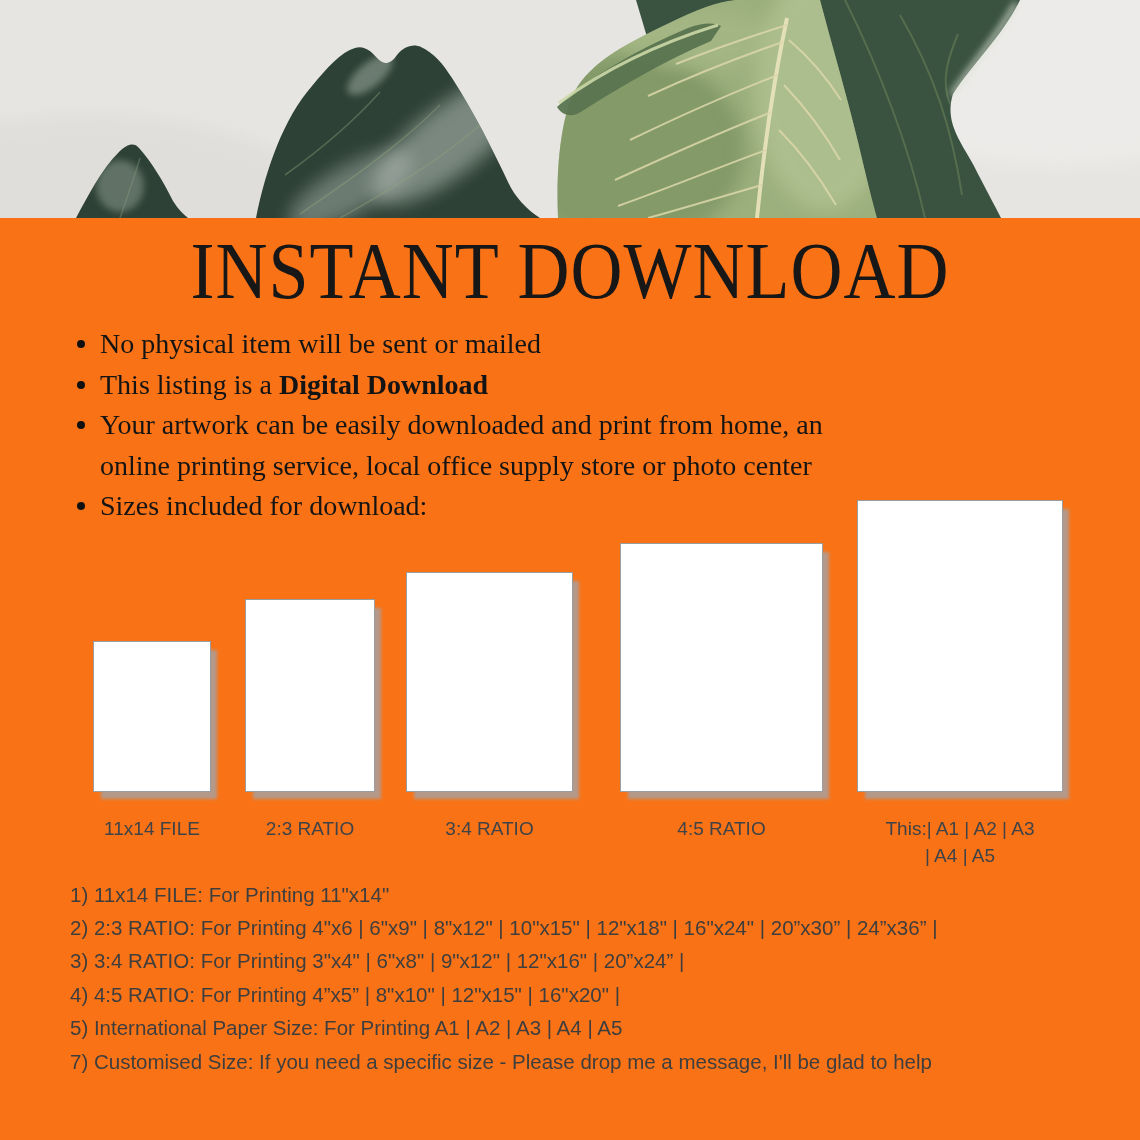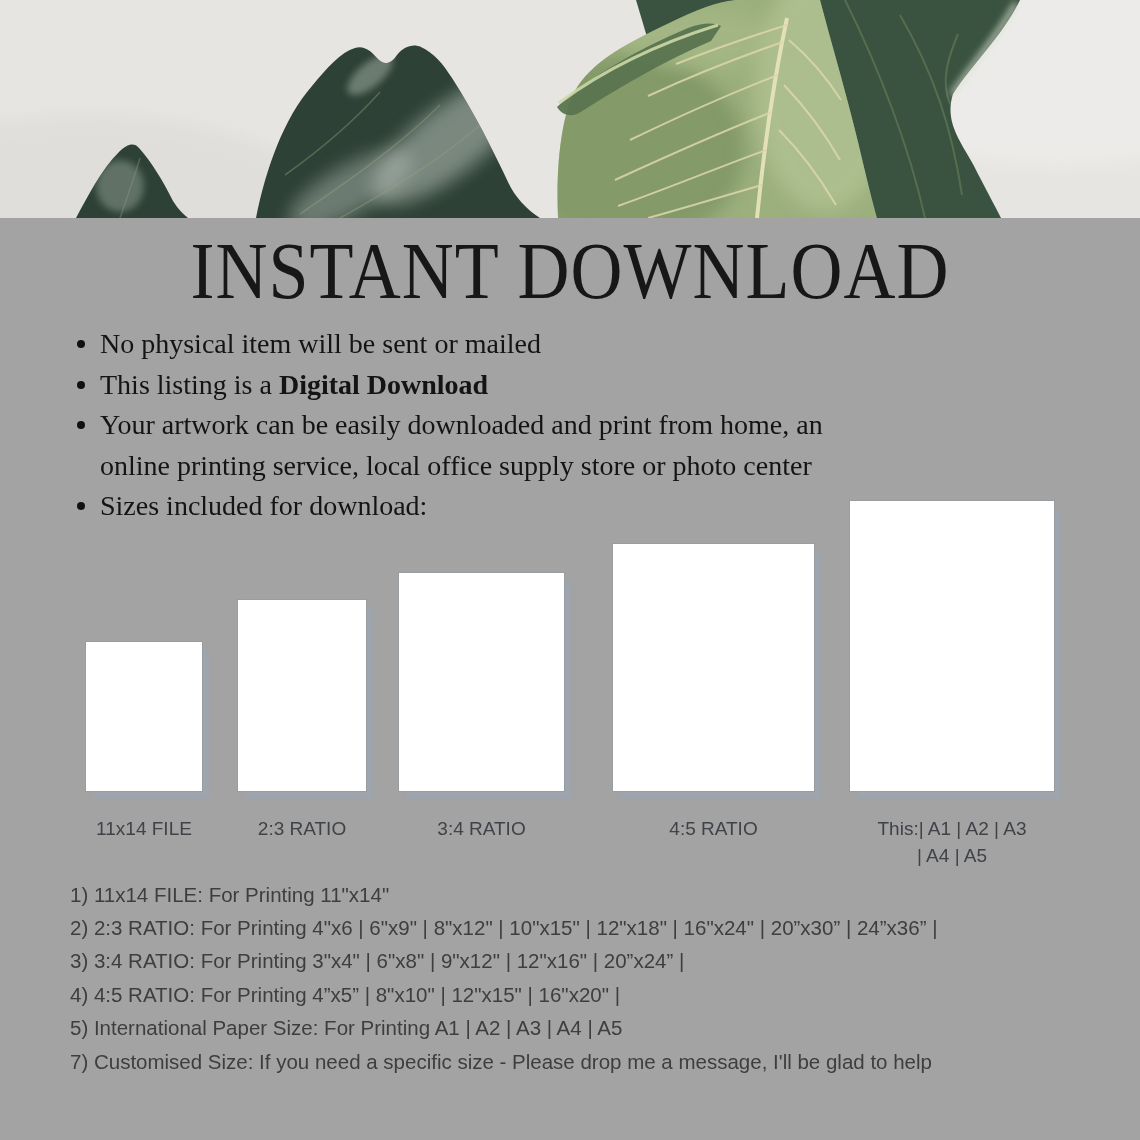--- a/index.html
+++ b/index.html
@@ -1,17 +1,17 @@
 <!DOCTYPE html>
 <html><head>
 <meta charset="utf-8">
 <style>
   * { margin:0; padding:0; box-sizing:border-box; }
   html,body { width:1140px; height:1140px; background:#ffffff; overflow:hidden; }
-  .page { width:1140px; height:1140px; background:#a3a3a3; position:relative; font-family:"Liberation Sans", sans-serif; }
+  .page { width:1140px; height:1140px; background:#f97316; position:relative; font-family:"Liberation Sans", sans-serif; }
 
   
   .photo { width:1140px; height:218px; display:block; }
 
   
   .title {
     margin-top:10px; height:86px; line-height:86px;
     text-align:center; font-family:"Liberation Serif", serif;
     font-weight:400; font-size:72px; color:#171717;
     transform:scaleY(1.13); transform-origin:center;
@@ -19,21 +19,21 @@
   }
 
   
   .bullets { margin:10px 0 0 75px; font-family:"Liberation Serif", serif; font-size:28px; color:#141414; }
   .bullet { display:flex; line-height:40.5px; white-space:nowrap; }
   .dot { flex:none; width:8px; height:8px; border-radius:50%; background:#111; margin:16px 15px 0 2px; }
   .b-bold { font-weight:700; }
   .b-lines span { display:block; }
 
   
-  .sizes { position:relative; margin-top:-27px; }
+  .sizes { position:relative; margin-top:-27px;padding-left:8px; }
   .rects-row { display:flex; align-items:flex-end; height:292px; padding-left:85px; }
   .rect { background:#ffffff; border:1px solid #989da2; box-shadow:7px 8px 3px -1px rgba(156,166,178,0.75); flex:none; }
   .r1 { width:118px; height:151px; margin-right:34px; }
   .r2 { width:130px; height:193px; margin-right:31px; }
   .r3 { width:167px; height:220px; margin-right:47px; }
   .r4 { width:203px; height:249px; margin-right:34px; }
   .r5 { width:206px; height:292px; }
   .labels-row { display:flex; align-items:flex-start; padding-left:85px; margin-top:23px;
     font-size:19px; line-height:27px; color:#3f4347; }
   .lab { flex:none; text-align:center; }

